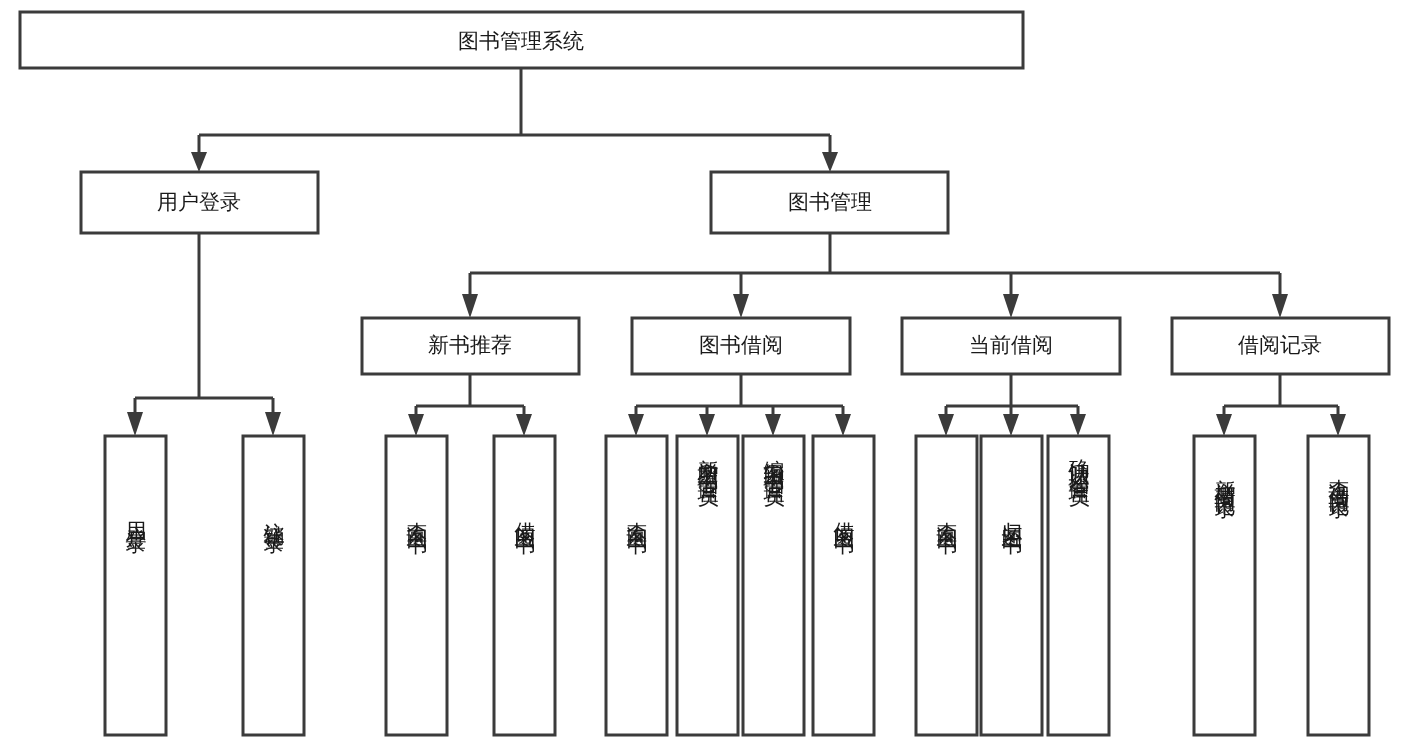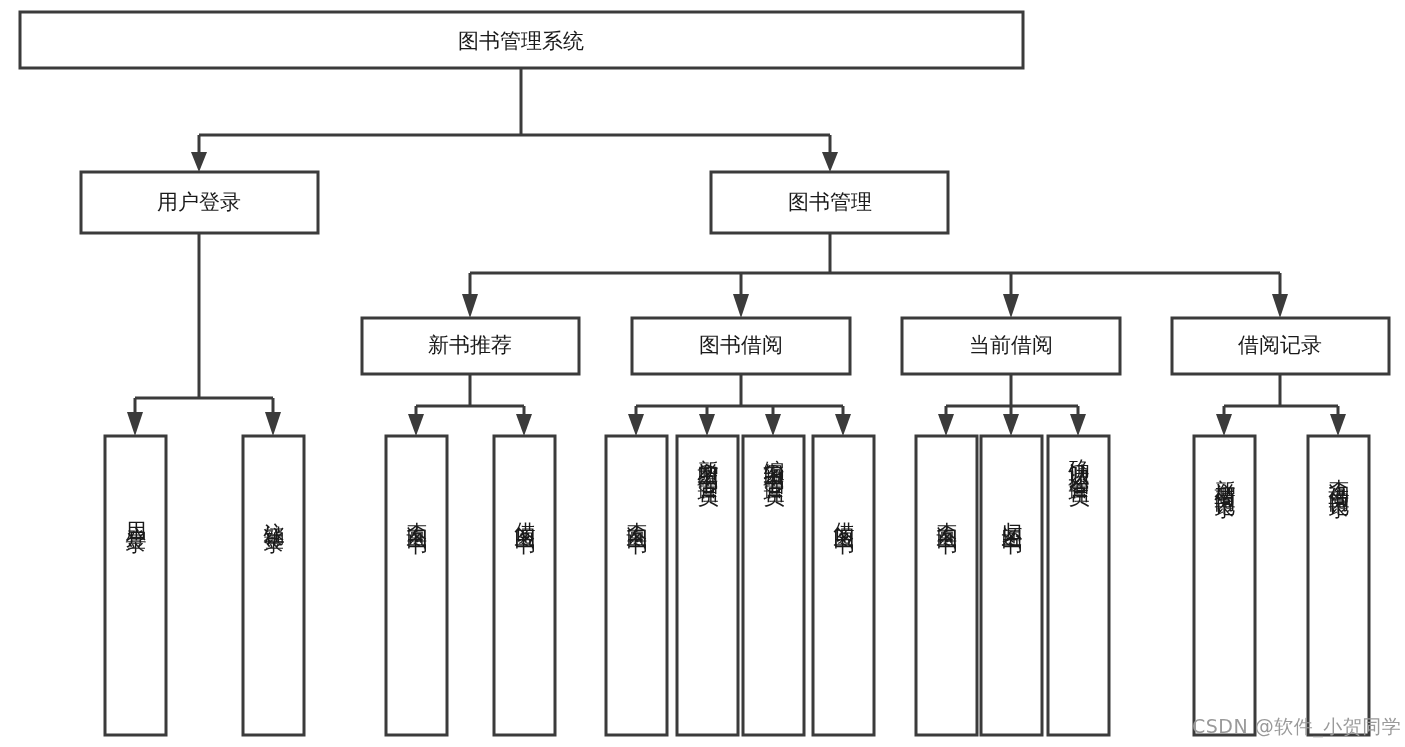--- a/index.html
+++ b/index.html
@@ -206,15 +206,14 @@
   <div class="leaf-text" style="left:763px; top:442px; height:288px;">编辑图书（管理员）</div>
   <div class="leaf-text" style="left:833px; top:505px; height:210px;">借阅图书</div>
 
   <div class="leaf-text" style="left:936px; top:505px; height:210px;">查询图书</div>
   <div class="leaf-text" style="left:1001px; top:505px; height:210px;">归还图书</div>
   <div class="leaf-text" style="left:1068px; top:442px; height:288px;">确认归还（管理员）</div>
 
   <div class="leaf-text" style="left:1214px; top:462px; height:255px;">新增借阅记录</div>
   <div class="leaf-text" style="left:1328px; top:462px; height:255px;">查询借阅记录</div>
 
-  <div class="watermark">CSDN @软件_小贺同学</div>
 
 </div>
 
 </body></html>

